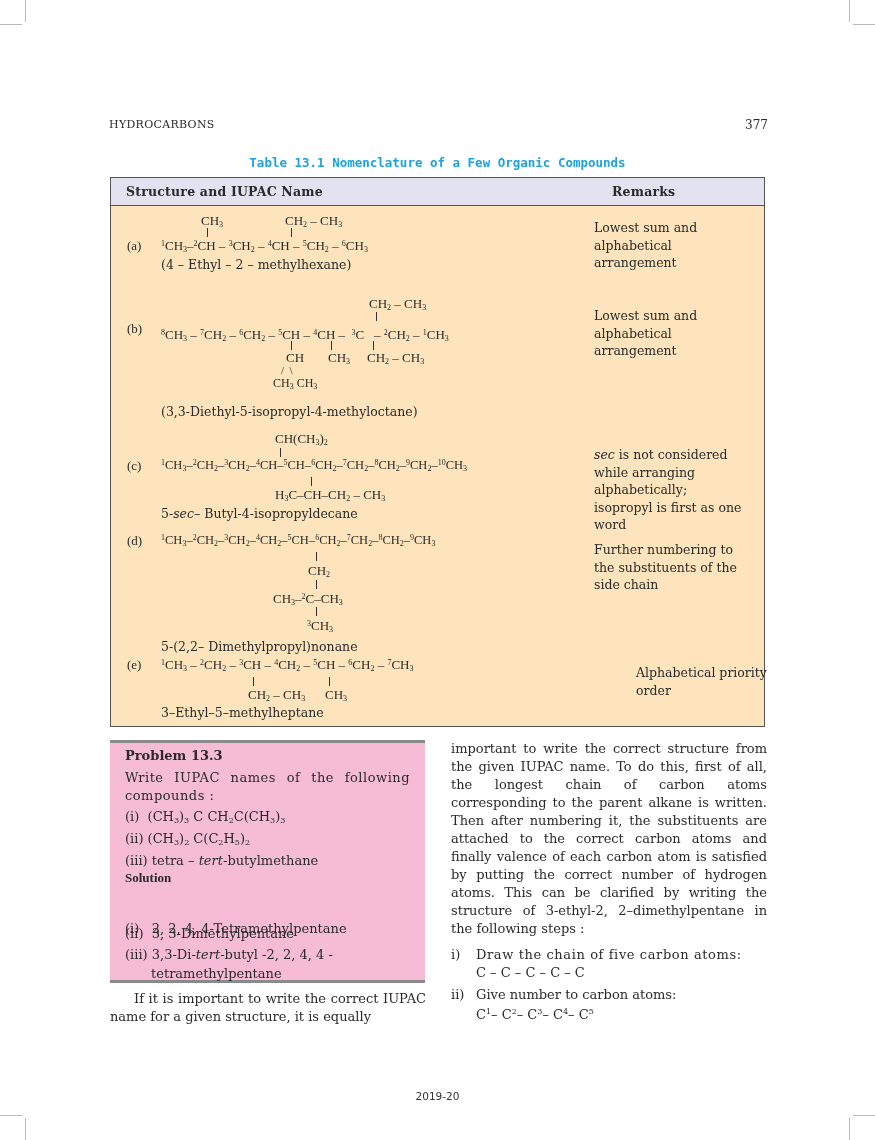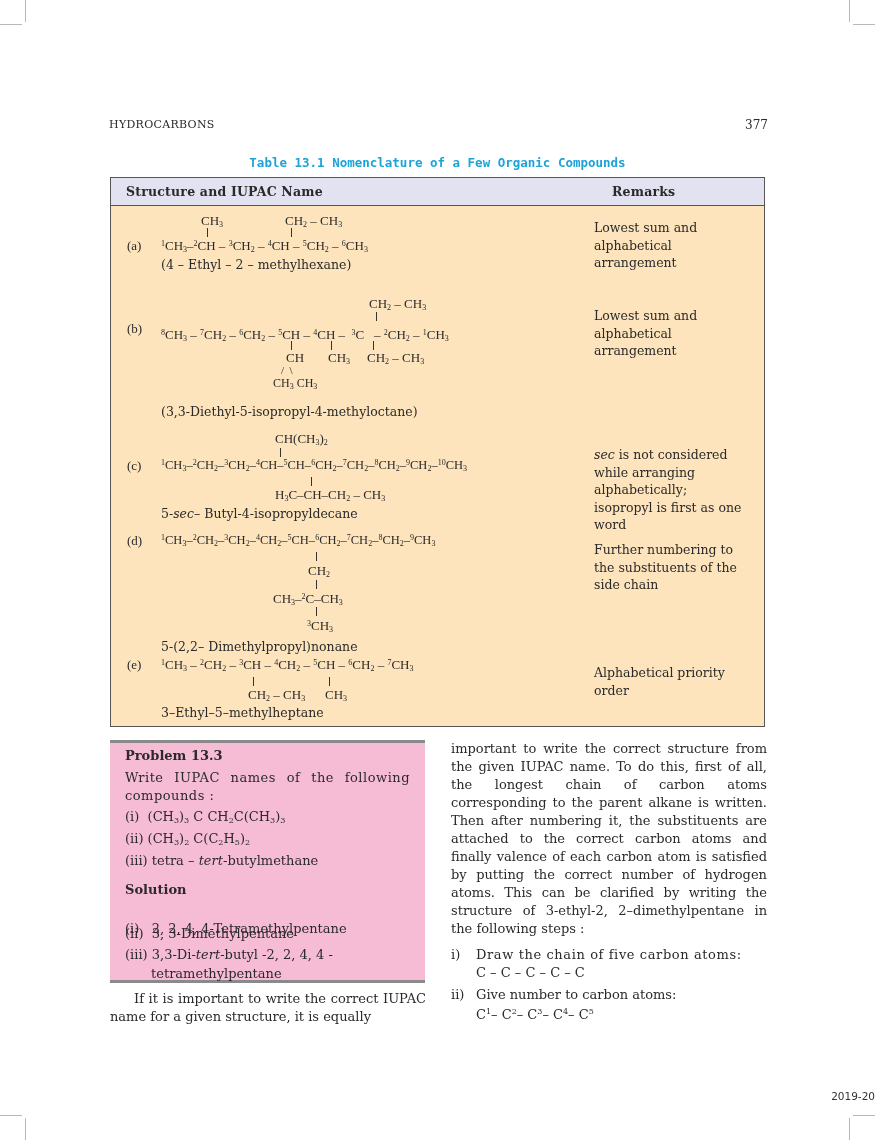--- a/index.html
+++ b/index.html
@@ -17,21 +17,21 @@
   .lbl{position:absolute;font-family:"Liberation Serif",serif;font-size:13px;}
   .vb{position:absolute;width:1px;height:9px;background:#333;}
   .name{position:absolute;font-family:"DejaVu Serif",serif;font-size:12.5px;white-space:nowrap;}
   .remark{position:absolute;left:483px;font-family:"DejaVu Serif",serif;font-size:12.5px;line-height:17.5px;}
   .problem{position:absolute;left:110px;top:740px;width:315px;height:243px;background:#f6bcd6;border-top:3px solid #8a8a8a;border-bottom:3px solid #8a8a8a;box-sizing:border-box;}
   .pb{position:absolute;left:15px;font-family:"DejaVu Serif",serif;font-size:13px;white-space:nowrap;}
   .pb sub{font-size:8px;vertical-align:-2px;}
   .body-text{position:absolute;font-family:"DejaVu Serif",serif;font-size:13px;line-height:18px;text-align:justify;}
   .step{position:absolute;font-family:"DejaVu Serif",serif;font-size:13px;white-space:nowrap;}
   .step sup{font-size:8px;vertical-align:5px;}
-  .footer{position:absolute;left:0;width:875px;top:1090px;text-align:right;font-family:"DejaVu Sans",sans-serif;font-size:10.5px;color:#333;}
+  .footer{position:absolute;left:0;width:875px;top:1090px;text-align:center;font-family:"DejaVu Sans",sans-serif;font-size:10.5px;color:#333;}
 </style>
 </head>
 <body>
 
 <div class="crop" style="left:25px;top:0;width:1px;height:22px;"></div>
 <div class="crop" style="left:0;top:24px;width:22px;height:1px;"></div>
 <div class="crop" style="left:849px;top:0;width:1px;height:22px;"></div>
 <div class="crop" style="left:853px;top:24px;width:22px;height:1px;"></div>
 <div class="crop" style="left:25px;top:1118px;width:1px;height:22px;"></div>
 <div class="crop" style="left:0;top:1115px;width:22px;height:1px;"></div>
@@ -102,31 +102,31 @@
   </div>
 
   <div>
     <div class="lbl" style="left:16px;top:479px;">(e)</div>
     <div class="chem" style="left:50px;top:479px;"><sup>1</sup>CH<sub>3</sub> – <sup>2</sup>CH<sub>2</sub> – <sup>3</sup>CH – <sup>4</sup>CH<sub>2</sub> – <sup>5</sup>CH – <sup>6</sup>CH<sub>2</sub> – <sup>7</sup>CH<sub>3</sub></div>
     <div class="vb" style="left:142px;top:499px;"></div>
     <div class="vb" style="left:218px;top:499px;"></div>
     <div class="chem" style="left:137px;top:509px;">CH<sub>2</sub> – CH<sub>3</sub></div>
     <div class="chem" style="left:214px;top:509px;">CH<sub>3</sub></div>
     <div class="name" style="left:50px;top:527px;">3–Ethyl–5–methylheptane</div>
-    <div class="remark" style="top:486px;width:150px;">Alphabetical priority order</div>
+    <div class="remark" style="top:486px;width:150px;margin-left:42px;">Alphabetical priority order</div>
   </div>
 </div>
 
 <div class="problem">
   <div class="pb" style="top:5px;font-weight:bold;">Problem 13.3</div>
   <div class="pb" style="top:26px;width:285px;white-space:normal;line-height:18px;text-align:justify;letter-spacing:0.5px;">Write IUPAC names of the following compounds :</div>
   <div class="pb" style="top:66px;"><span>(i)</span>&nbsp; (CH<sub>3</sub>)<sub>3</sub> C CH<sub>2</sub>C(CH<sub>3</sub>)<sub>3</sub></div>
   <div class="pb" style="top:88px;"><span>(ii)</span> (CH<sub>3</sub>)<sub>2</sub> C(C<sub>2</sub>H<sub>5</sub>)<sub>2</sub></div>
   <div class="pb" style="top:110px;"><span>(iii)</span> tetra – <i>tert</i>-butylmethane</div>
-  <div class="pb" style="top:139px;font-weight:bold;">Solution</div>
+  <div class="pb" style="top:127px;font-weight:bold;font-family:Liberation Serif, serif;">Solution</div>
   <div class="pb" style="top:162px;margin-top:16px;"><span>(i)</span>&nbsp;&nbsp; <span>2, 2, 4, 4-Tetramethylpentane</span></div>
   <div class="pb" style="top:183px;"><span>(ii)</span>&nbsp; <span>3, 3-Dimethylpentane</span></div>
   <div class="pb" style="top:204px;"><span>(iii)</span> 3,3-Di-<i>tert</i>-butyl -2, 2, 4, 4 -</div>
   <div class="pb" style="top:223px;left:41px;">tetramethylpentane</div>
 </div>
 
 <div class="body-text" style="left:110px;top:990px;width:316px;text-indent:24px;">If it is important to write the correct IUPAC name for a given structure, it is equally</div>
 
 <div class="body-text" style="left:451px;top:740px;width:316px;">important to write the correct structure from the given IUPAC name. To do this, first of all, the longest chain of carbon atoms corresponding to the parent alkane is written. Then after numbering it, the substituents are attached to the correct carbon atoms and finally valence of each carbon atom is satisfied by putting the correct number of hydrogen atoms. This can be clarified by writing the structure of 3-ethyl-2, 2–dimethylpentane in the following steps :</div>
 

